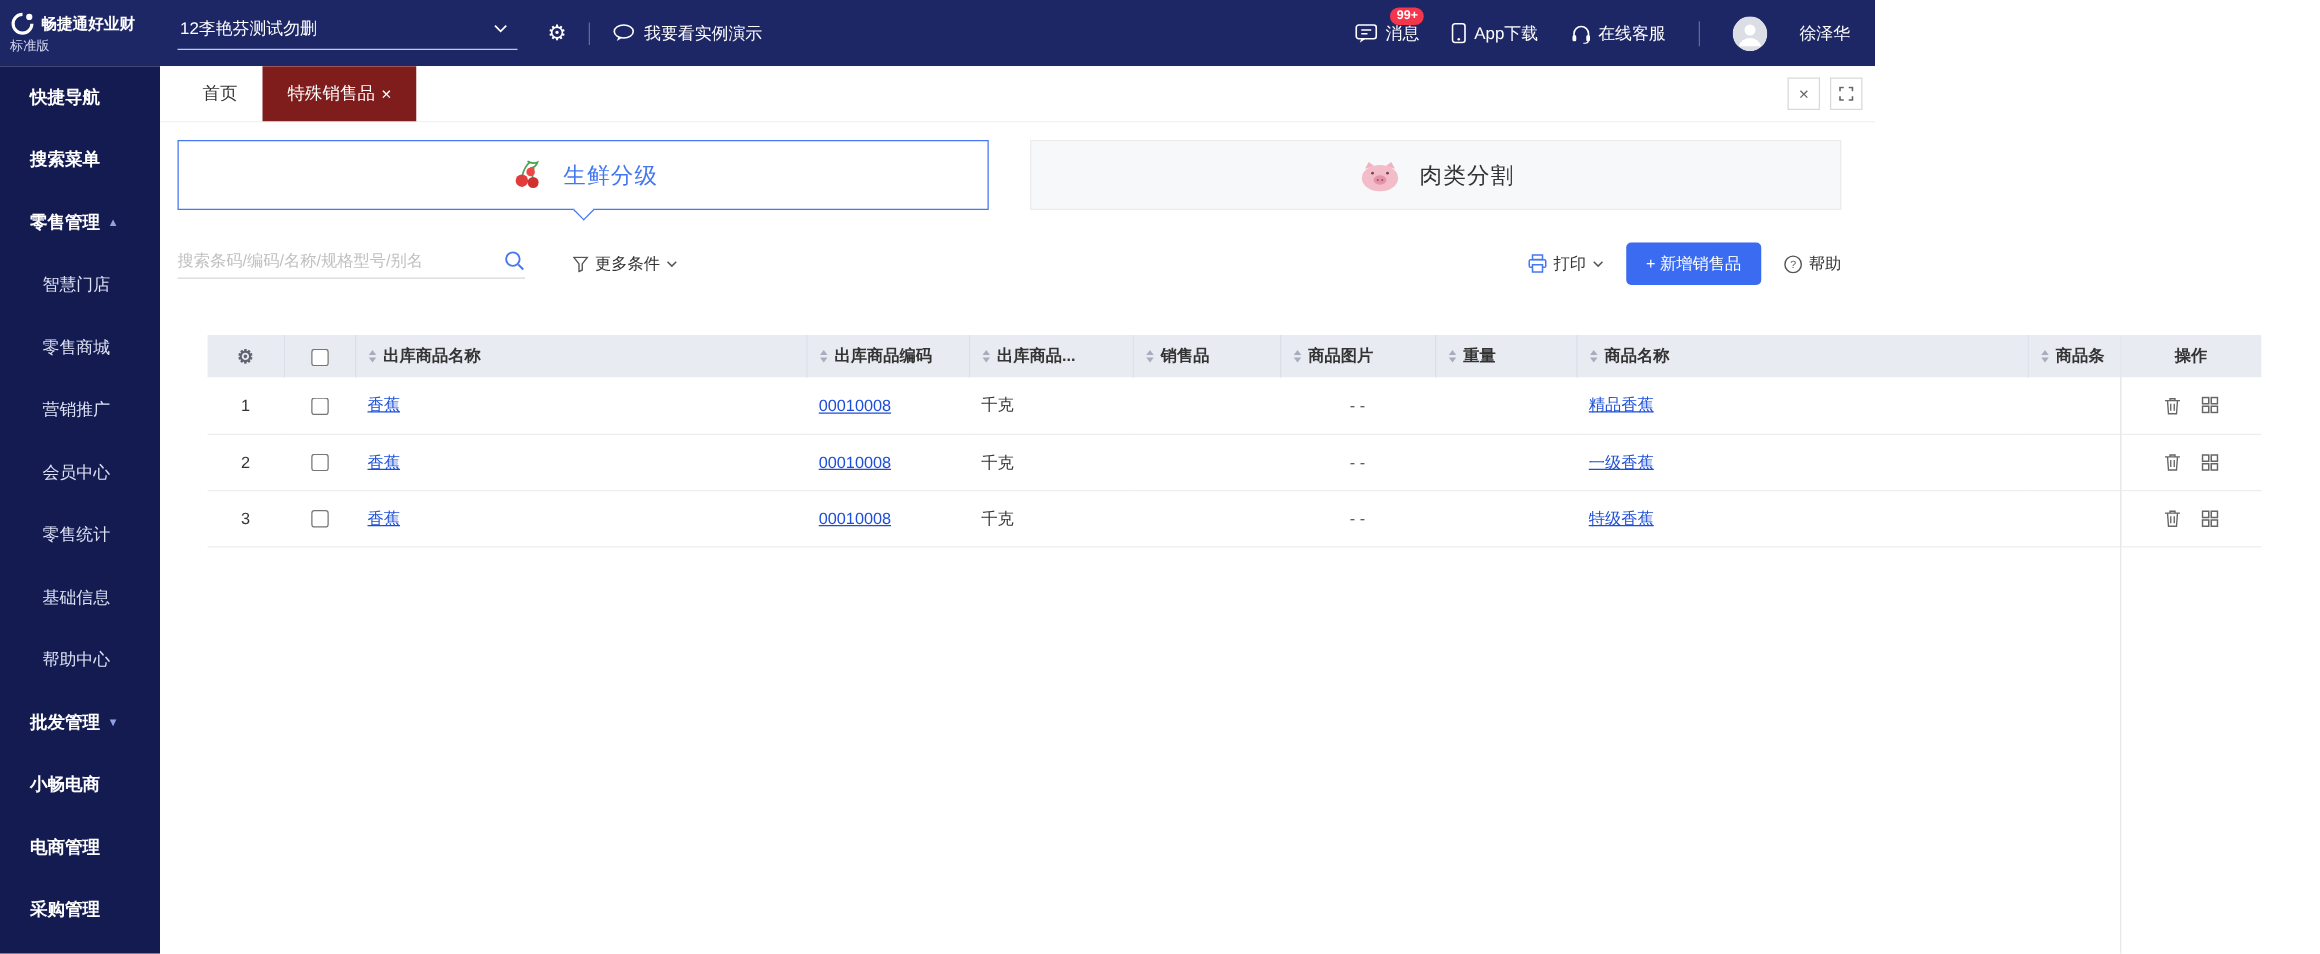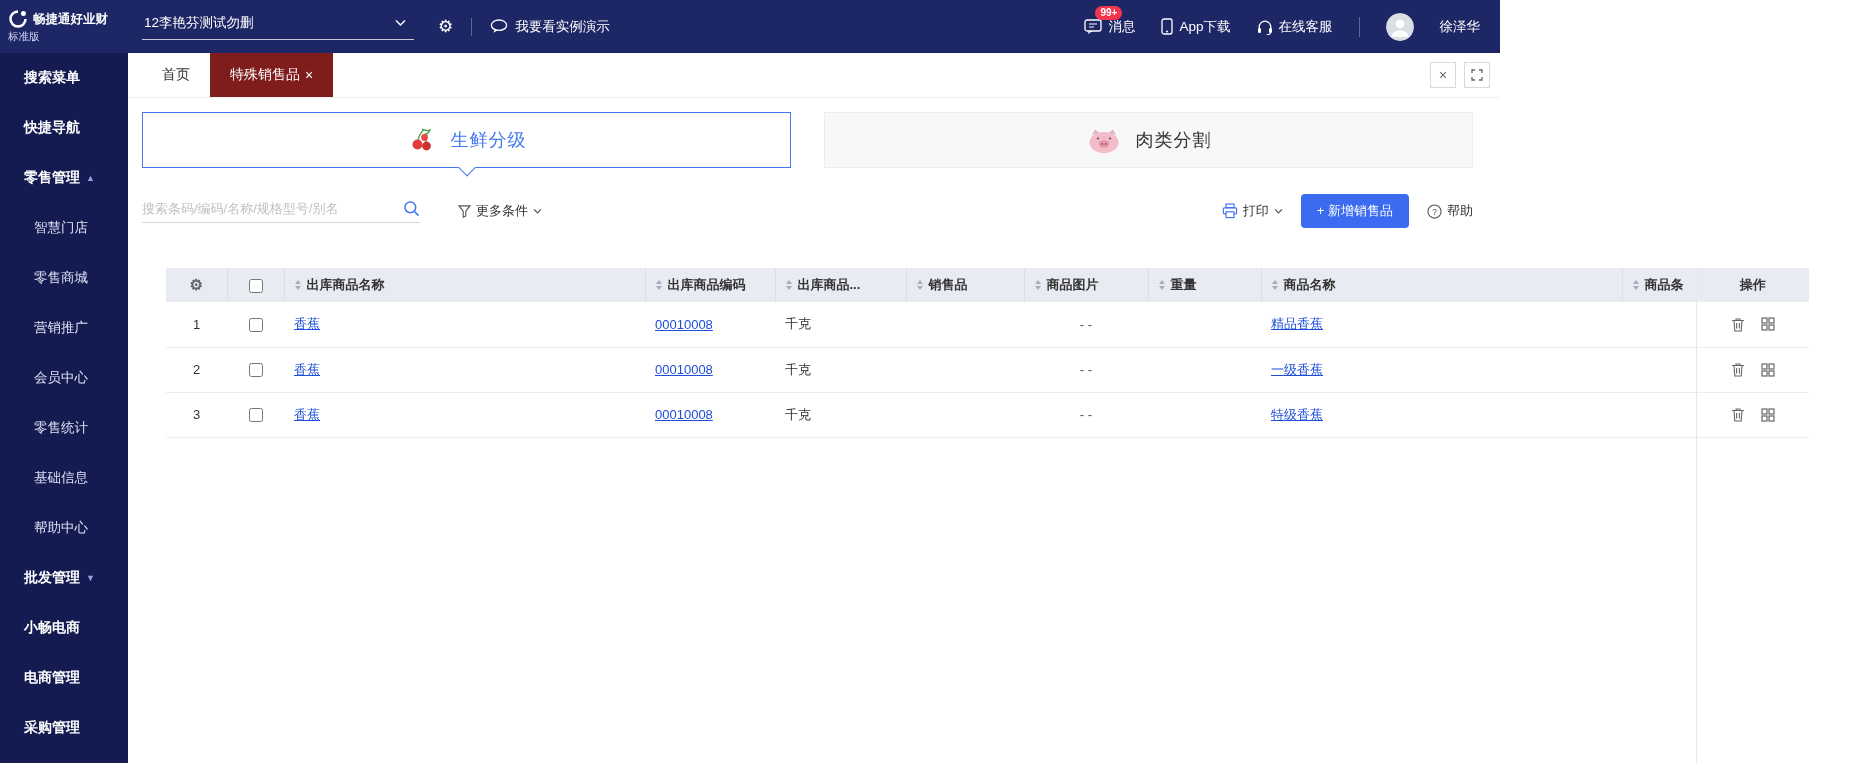--- a/index.html
+++ b/index.html
@@ -12,21 +12,21 @@
   .logo{width:128px;flex:0 0 128px;padding-left:8px;display:flex;flex-direction:column;justify-content:center;gap:1px;}
   .logo-row{display:flex;align-items:center;gap:5px;}
   .logo-title{font-size:12.5px;font-weight:700;white-space:nowrap;}
   .logo-sub{font-size:10.5px;color:#d2d7f0;}
   .account{margin-left:14px;width:272px;display:flex;align-items:center;justify-content:space-between;border-bottom:1px solid rgba(255,255,255,.75);padding:0 8px 7px 2px;font-size:13.5px;cursor:pointer;}
   .tb-gear{margin-left:24px;font-size:17px;cursor:pointer;line-height:1;}
   .tb-divider{width:1px;height:18px;background:rgba(255,255,255,.3);margin:0 18px;}
   .demo{display:flex;align-items:center;gap:7px;font-size:13.5px;cursor:pointer;}
   .tb-right{margin-left:auto;display:flex;align-items:center;gap:26px;font-size:13.5px;}
   .tb-item{display:flex;align-items:center;gap:6px;cursor:pointer;position:relative;}
-  .badge{position:absolute;top:-12px;left:11px;background:#f4364c;color:#fff;font-size:10px;line-height:14px;padding:0 5px;border-radius:8px;font-weight:700;}
+  .badge{position:absolute;top:-12px;left:28px;background:#f4364c;color:#fff;font-size:10px;line-height:14px;padding:0 5px;border-radius:8px;font-weight:700;}
   .v-divider{width:1px;height:20px;background:rgba(255,255,255,.3);}
   .avatar{width:28px;height:28px;border-radius:50%;overflow:hidden;display:flex;cursor:pointer;}
 
   
   .main-row{flex:1;display:flex;min-height:0;}
   .sidebar{width:128px;flex:0 0 128px;background:#131b50;overflow:hidden;}
   .s-item{height:50px;display:flex;align-items:center;padding-left:24px;font-size:14px;color:#fff;font-weight:700;cursor:pointer;gap:6px;white-space:nowrap;}
   .s-item.child{padding-left:34px;font-weight:400;color:#dde1f4;font-size:13.5px;}
   .s-arrow{font-size:9px;color:#93a0e2;line-height:1;}
   .content{flex:1;display:flex;flex-direction:column;min-width:0;background:#fff;}
@@ -163,24 +163,24 @@
           </svg>
       </span>
       <span>徐泽华</span>
     </div>
   </header>
 
   <div class="main-row">
 
     <aside class="sidebar">
       <div class="s-item">
+          <span>快捷导航</span>
+        </div>
+      <div class="s-item">
           <span>搜索菜单</span>
-        </div>
-      <div class="s-item">
-          <span>快捷导航</span>
         </div>
       <div class="s-item">
           <span>零售管理</span>
           <span class="s-arrow">▲</span>
         </div>
       <div class="s-item child">
           <span>智慧门店</span>
         </div>
       <div class="s-item child">
           <span>零售商城</span>

